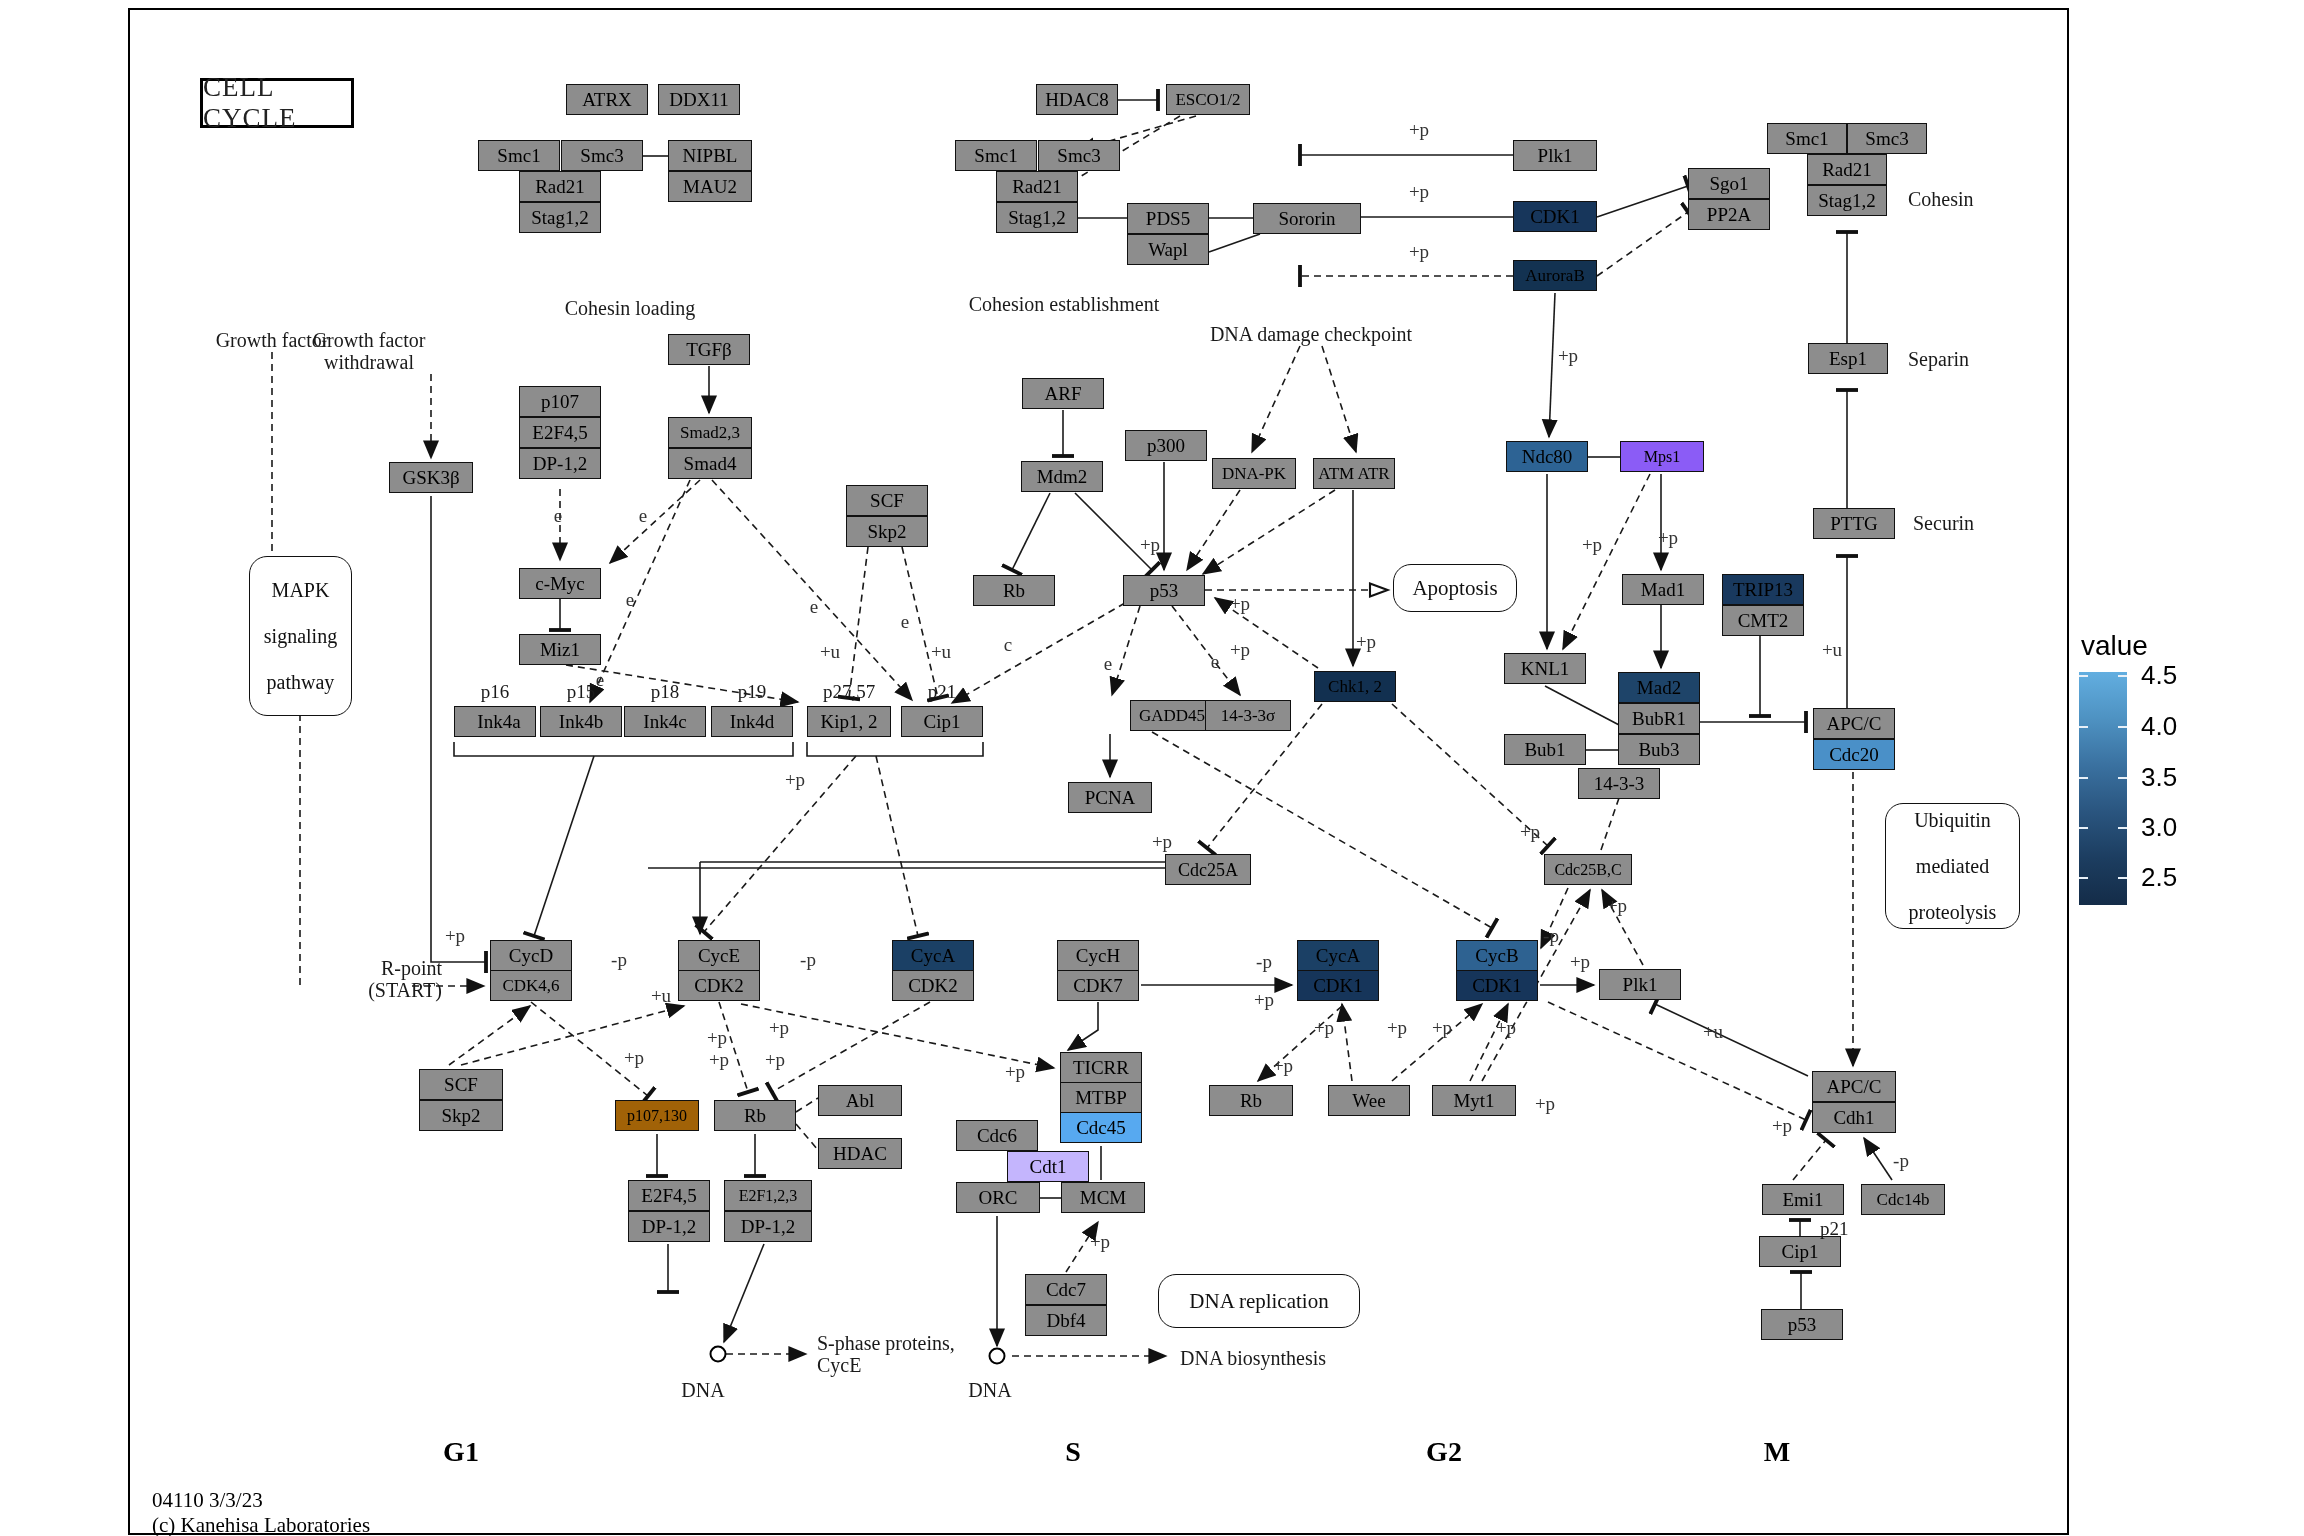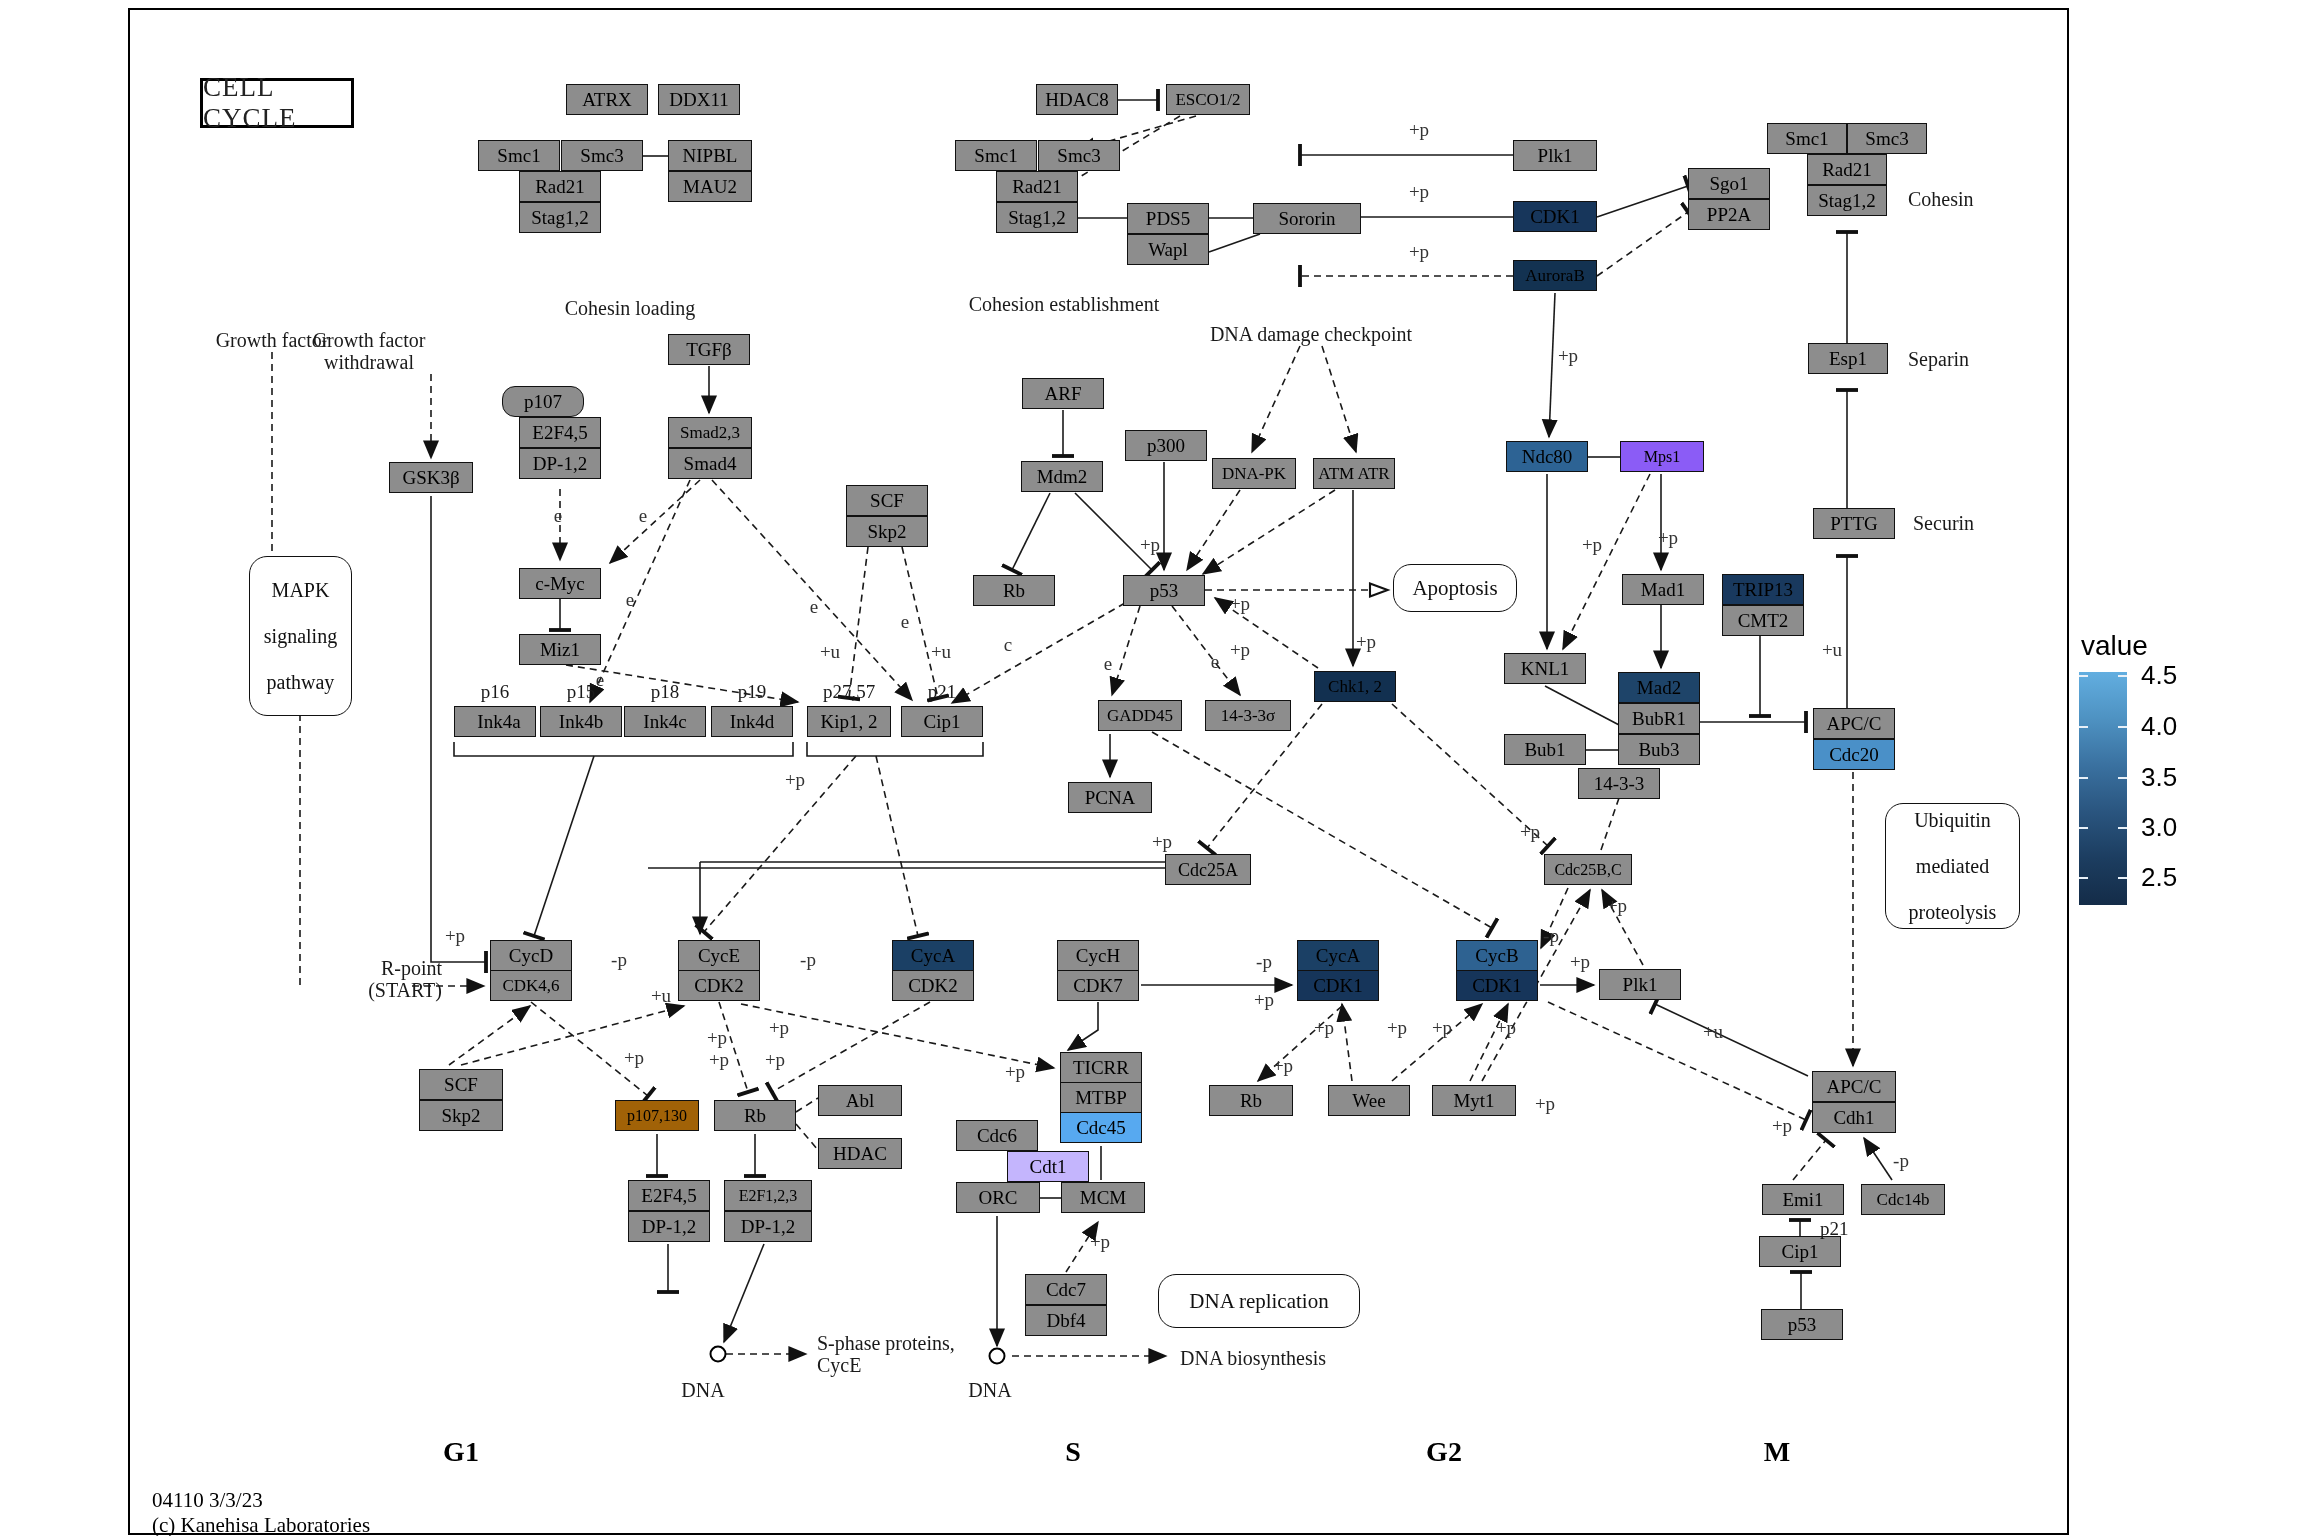--- a/index.html
+++ b/index.html
@@ -172,21 +172,21 @@
       <div class="node" style="left: 1513px; top: 260px; width: 84px; height: 31px; background: rgb(19, 50, 81); font-size: 17px;">AuroraB</div>
       <div class="node" style="left: 1688px; top: 168px; width: 82px; height: 31px; background: rgb(141, 141, 141); font-size: 19px;">Sgo1</div>
       <div class="node" style="left: 1688px; top: 199px; width: 82px; height: 31px; background: rgb(141, 141, 141); font-size: 19px;">PP2A</div>
       <div class="node" style="left: 1767px; top: 123px; width: 80px; height: 31px; background: rgb(141, 141, 141); font-size: 19px;">Smc1</div>
       <div class="node" style="left: 1847px; top: 123px; width: 80px; height: 31px; background: rgb(141, 141, 141); font-size: 19px;">Smc3</div>
       <div class="node" style="left: 1807px; top: 154px; width: 80px; height: 31px; background: rgb(141, 141, 141); font-size: 19px;">Rad21</div>
       <div class="node" style="left: 1807px; top: 185px; width: 80px; height: 31px; background: rgb(141, 141, 141); font-size: 19px;">Stag1,2</div>
       <div class="node" style="left: 1808px; top: 343px; width: 80px; height: 31px; background: rgb(141, 141, 141); font-size: 19px;">Esp1</div>
       <div class="node" style="left: 1813px; top: 508px; width: 82px; height: 31px; background: rgb(141, 141, 141); font-size: 19px;">PTTG</div>
       <div class="node" style="left: 389px; top: 462px; width: 84px; height: 31px; background: rgb(141, 141, 141); font-size: 19px;">GSK3β</div>
-      <div class="node" style="left: 502px; top: 386px; width: 82px; height: 31px; background: rgb(141, 141, 141); font-size: 19px; border-radius: 13px;">p107</div>
+      <div class="node" style="left: 519px; top: 386px; width: 82px; height: 31px; background: rgb(141, 141, 141); font-size: 19px;">p107</div>
       <div class="node" style="left: 519px; top: 417px; width: 82px; height: 31px; background: rgb(141, 141, 141); font-size: 19px;">E2F4,5</div>
       <div class="node" style="left: 519px; top: 448px; width: 82px; height: 31px; background: rgb(141, 141, 141); font-size: 19px;">DP-1,2</div>
       <div class="node" style="left: 668px; top: 334px; width: 82px; height: 31px; background: rgb(141, 141, 141); font-size: 19px;">TGFβ</div>
       <div class="node" style="left: 668px; top: 417px; width: 84px; height: 31px; background: rgb(141, 141, 141); font-size: 17px;">Smad2,3</div>
       <div class="node" style="left: 668px; top: 448px; width: 84px; height: 31px; background: rgb(141, 141, 141); font-size: 19px;">Smad4</div>
       <div class="node" style="left: 519px; top: 568px; width: 82px; height: 31px; background: rgb(141, 141, 141); font-size: 19px;">c-Myc</div>
       <div class="node" style="left: 519px; top: 634px; width: 82px; height: 31px; background: rgb(141, 141, 141); font-size: 19px;">Miz1</div>
       <div class="node" style="left: 846px; top: 485px; width: 82px; height: 31px; background: rgb(141, 141, 141); font-size: 19px;">SCF</div>
       <div class="node" style="left: 846px; top: 516px; width: 82px; height: 31px; background: rgb(141, 141, 141); font-size: 19px;">Skp2</div>
       <div class="node" style="left: 1022px; top: 378px; width: 82px; height: 31px; background: rgb(141, 141, 141); font-size: 19px;">ARF</div>
@@ -208,21 +208,21 @@
       <div class="node" style="left: 1504px; top: 734px; width: 82px; height: 31px; background: rgb(141, 141, 141); font-size: 19px;">Bub1</div>
       <div class="node" style="left: 1578px; top: 768px; width: 82px; height: 31px; background: rgb(141, 141, 141); font-size: 19px;">14-3-3</div>
       <div class="node" style="left: 1813px; top: 708px; width: 82px; height: 31px; background: rgb(141, 141, 141); font-size: 19px;">APC/C</div>
       <div class="node" style="left: 1813px; top: 739px; width: 82px; height: 31px; background: rgb(74, 144, 200); font-size: 19px;">Cdc20</div>
       <div class="node" style="left: 454px; top: 706px; width: 82px; height: 31px; background: rgb(141, 141, 141); font-size: 19px; padding-left: 8px;">Ink4a</div>
       <div class="node" style="left: 540px; top: 706px; width: 82px; height: 31px; background: rgb(141, 141, 141); font-size: 19px;">Ink4b</div>
       <div class="node" style="left: 624px; top: 706px; width: 82px; height: 31px; background: rgb(141, 141, 141); font-size: 19px;">Ink4c</div>
       <div class="node" style="left: 711px; top: 706px; width: 82px; height: 31px; background: rgb(141, 141, 141); font-size: 19px;">Ink4d</div>
       <div class="node" style="left: 807px; top: 706px; width: 84px; height: 31px; background: rgb(141, 141, 141); font-size: 19px;">Kip1, 2</div>
       <div class="node" style="left: 901px; top: 706px; width: 82px; height: 31px; background: rgb(141, 141, 141); font-size: 19px;">Cip1</div>
-      <div class="node" style="left: 1098px; top: 700px; width: 84px; height: 31px; background: rgb(141, 141, 141); font-size: 17px; text-align: center;">GADD45</div>
+      <div class="node" style="left: 1130px; top: 700px; width: 84px; height: 31px; background: rgb(141, 141, 141); font-size: 17px; text-align: center;">GADD45</div>
       <div class="node" style="left: 1205px; top: 700px; width: 86px; height: 31px; background: rgb(141, 141, 141); font-size: 17px;">14-3-3σ</div>
       <div class="node" style="left: 1314px; top: 671px; width: 82px; height: 31px; background: rgb(18, 48, 80); font-size: 17px;">Chk1, 2</div>
       <div class="node" style="left: 1068px; top: 782px; width: 84px; height: 31px; background: rgb(141, 141, 141); font-size: 19px;">PCNA</div>
       <div class="node" style="left: 1165px; top: 854px; width: 86px; height: 31px; background: rgb(141, 141, 141); font-size: 18px;">Cdc25A</div>
       <div class="node" style="left: 1544px; top: 854px; width: 88px; height: 31px; background: rgb(141, 141, 141); font-size: 16px;">Cdc25B,C</div>
       <div class="node" style="left: 490px; top: 940px; width: 82px; height: 31px; background: rgb(141, 141, 141); font-size: 19px;">CycD</div>
       <div class="node" style="left: 490px; top: 970px; width: 82px; height: 31px; background: rgb(141, 141, 141); font-size: 17px;">CDK4,6</div>
       <div class="node" style="left: 678px; top: 940px; width: 82px; height: 31px; background: rgb(141, 141, 141); font-size: 19px;">CycE</div>
       <div class="node" style="left: 678px; top: 970px; width: 82px; height: 31px; background: rgb(141, 141, 141); font-size: 19px;">CDK2</div>
       <div class="node" style="left: 892px; top: 940px; width: 82px; height: 31px; background: rgb(27, 64, 101); font-size: 19px;">CycA</div>

